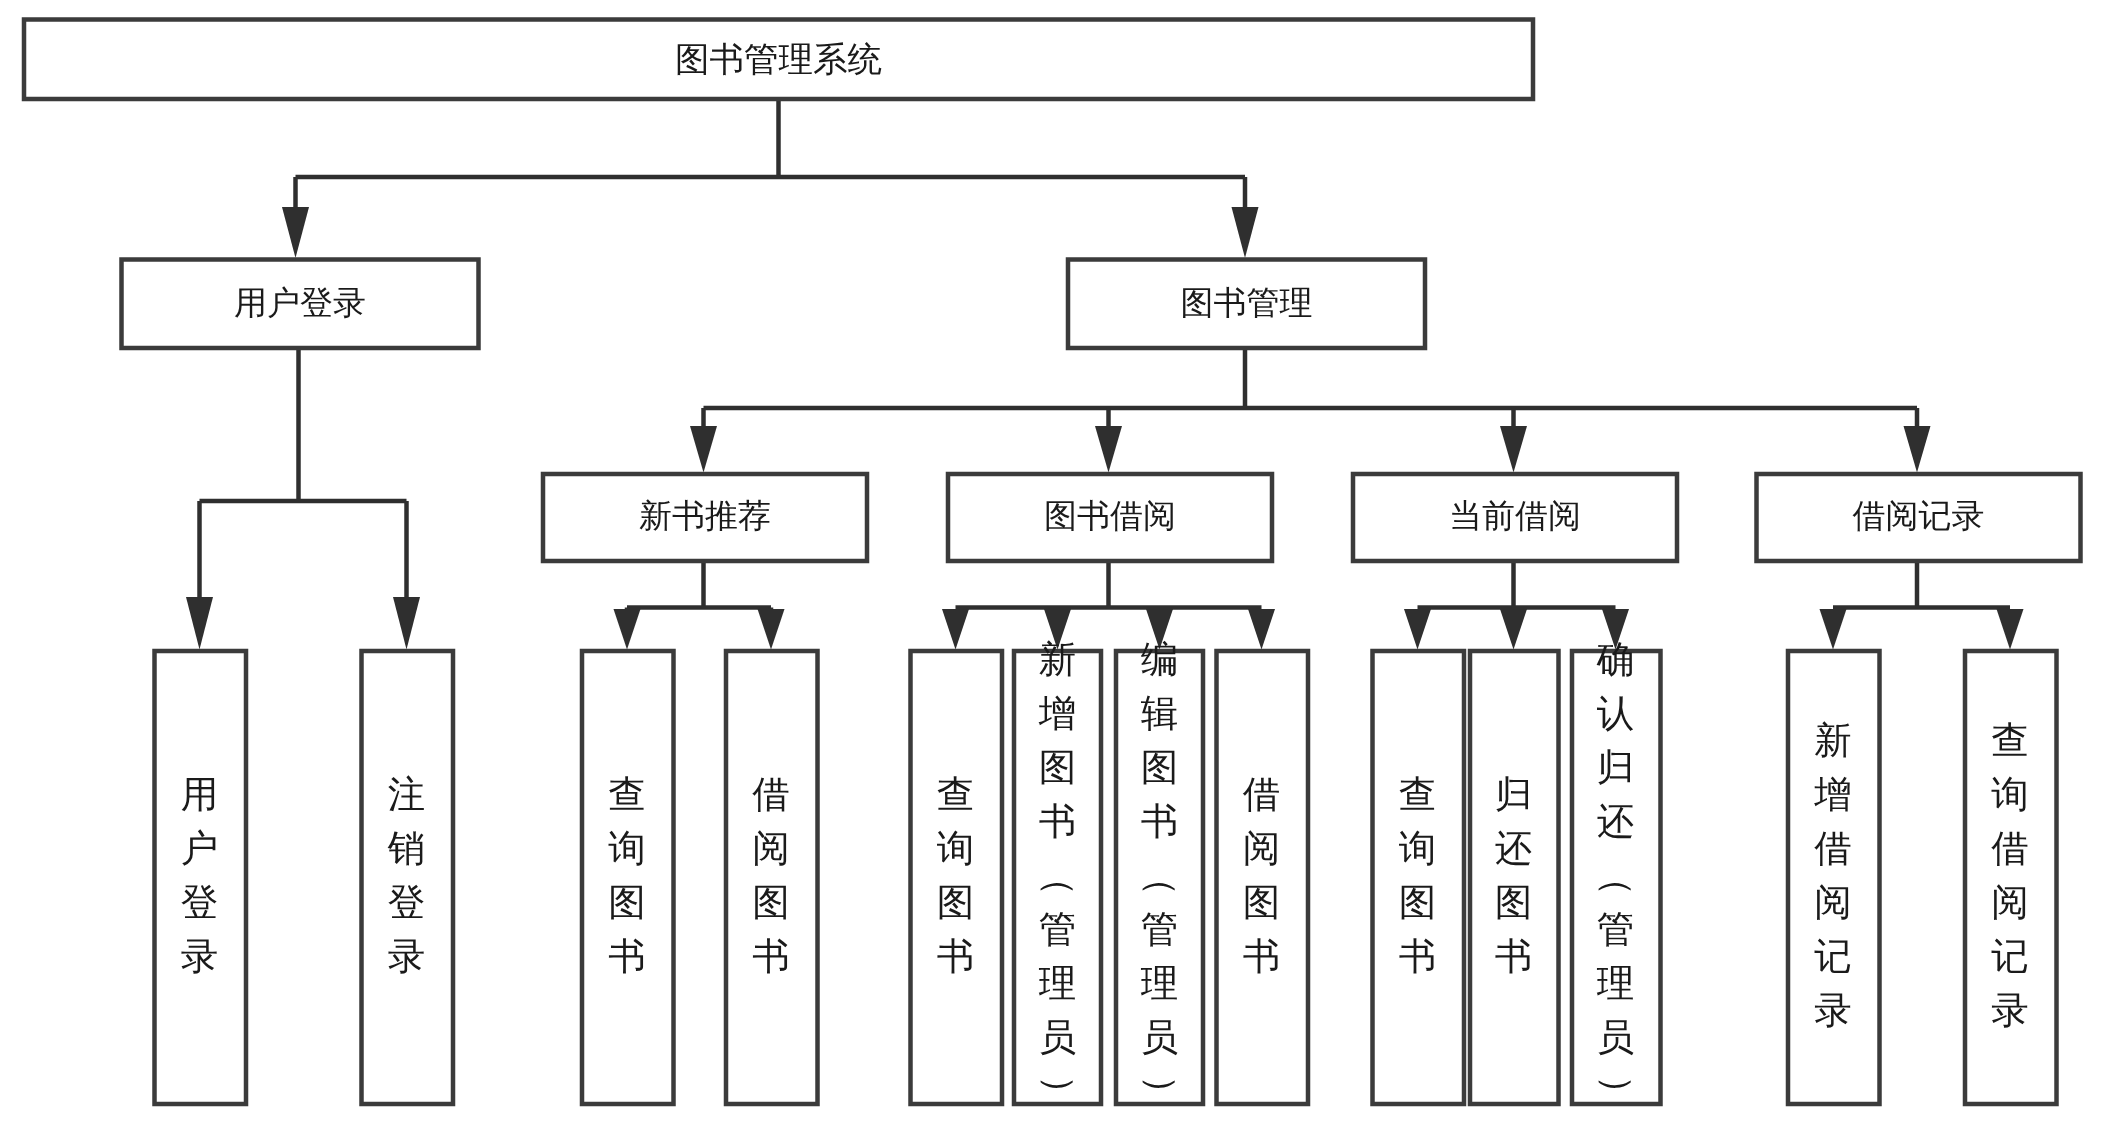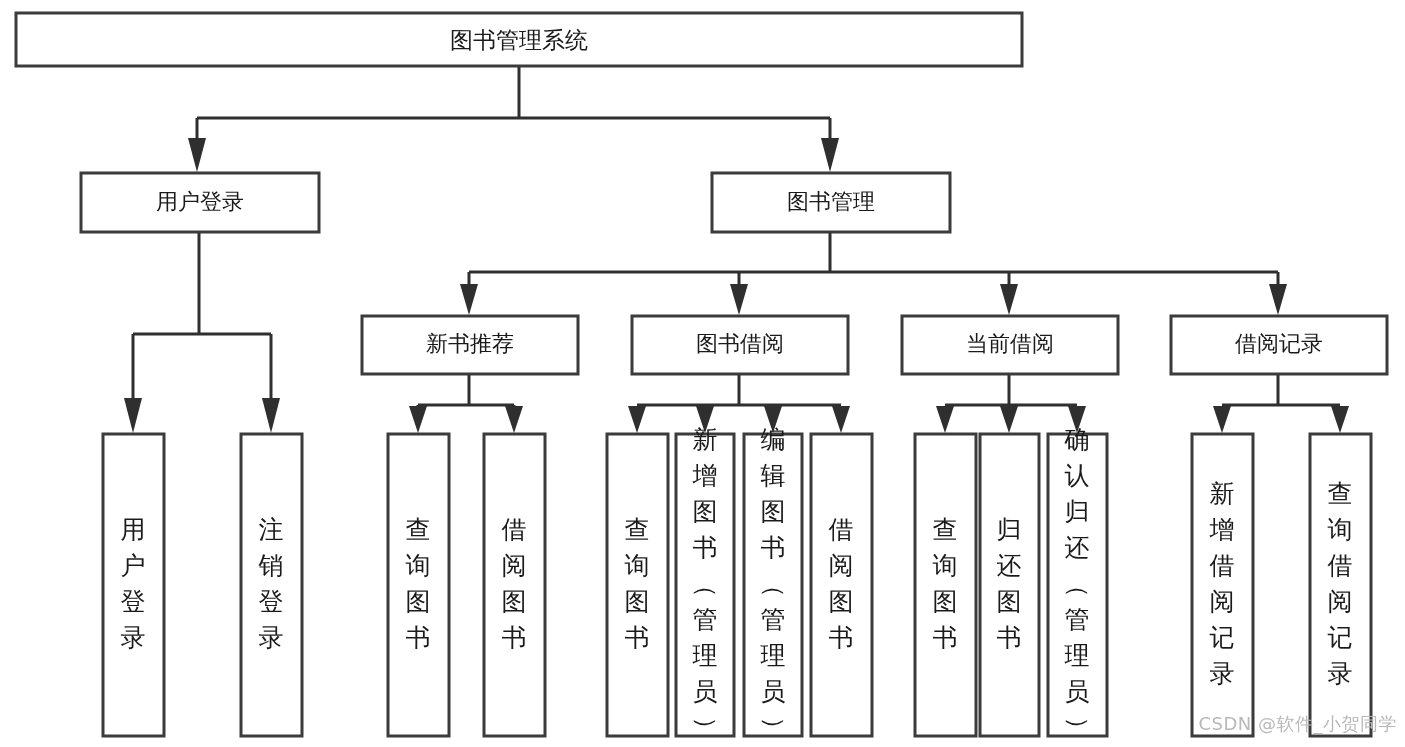--- a/index.html
+++ b/index.html
@@ -314,14 +314,13 @@
             <text class="leaf-label-char" x="1340" y="531">询</text>
             <text class="leaf-label-char" x="1340" y="567">借</text>
             <text class="leaf-label-char" x="1340" y="603">阅</text>
             <text class="leaf-label-char" x="1340" y="639">记</text>
             <text class="leaf-label-char" x="1340" y="675">录</text>
           </g>
       </g>
     </g>
   </svg>
 
-  <div class="watermark">CSDN @软件_小贺同学</div>
 </div>
 
 </body></html>

